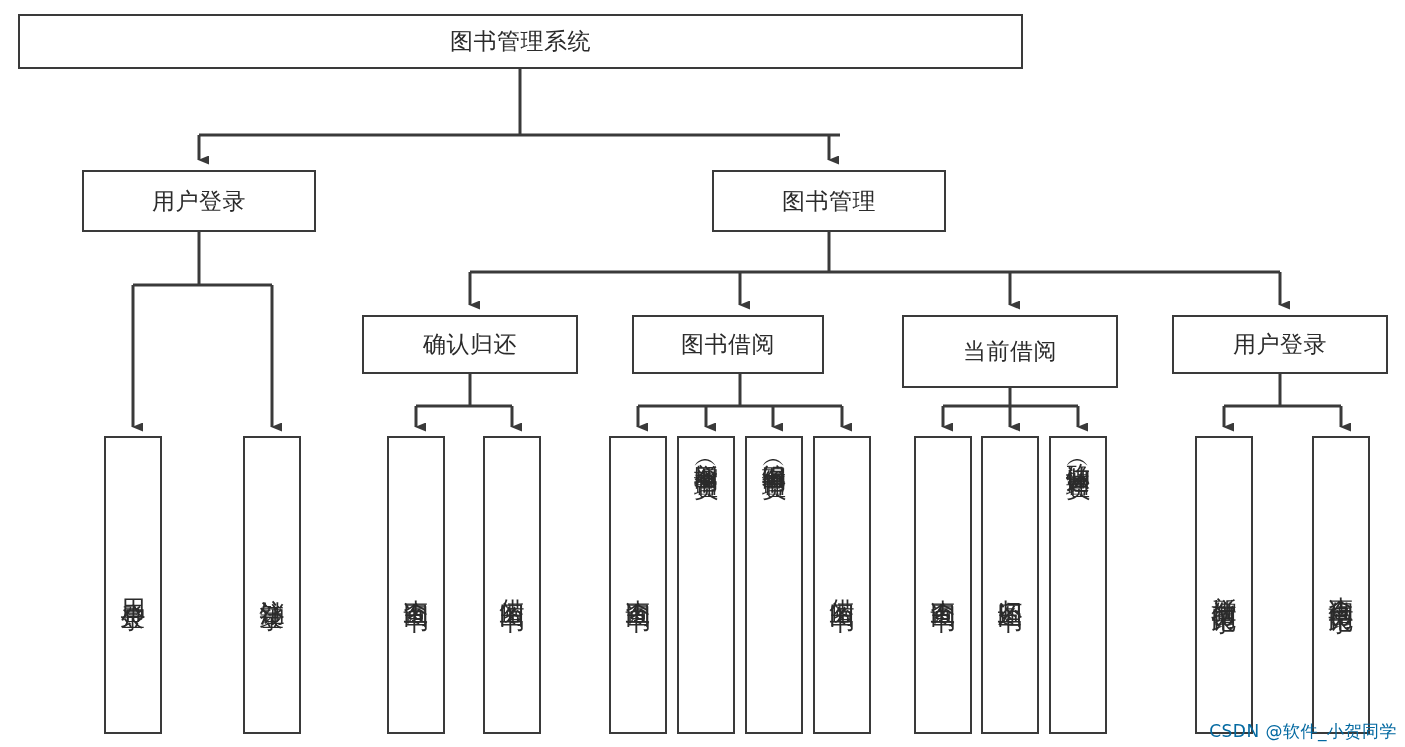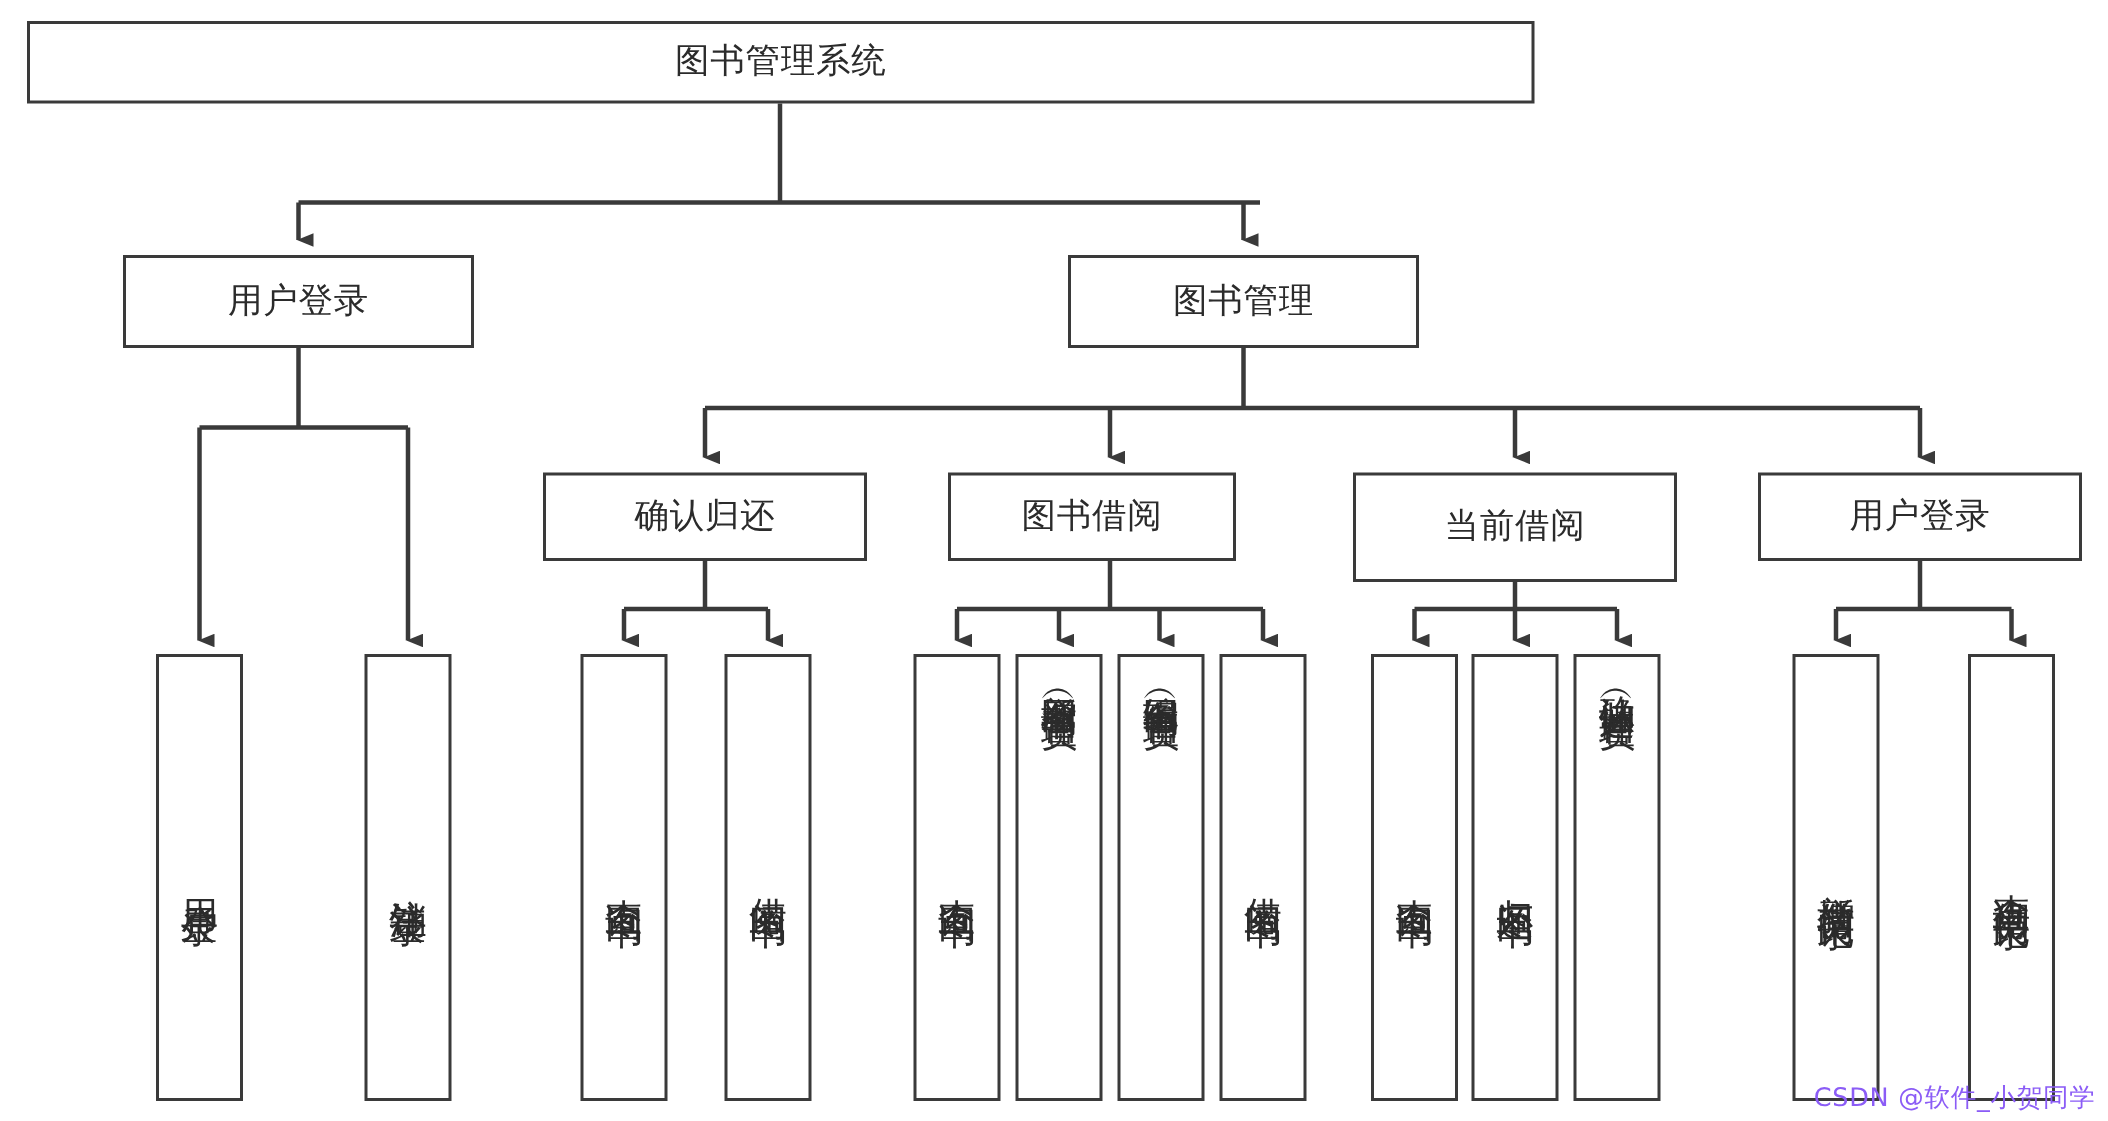--- a/index.html
+++ b/index.html
@@ -68,21 +68,21 @@
   }
   .node-v.centered {
     align-items: center;
     padding-top: 0;
   }
   #watermark {
     position: absolute;
     right: 8px;
     bottom: 4px;
     font-size: 17px;
-    color: #8b5cf6;
+    color: #0369a1;
     letter-spacing: 0.5px;
     white-space: nowrap;
     pointer-events: none;
     font-family: "DejaVu Sans", "Liberation Sans", sans-serif;
   }
 </style>
 </head>
 <body>
 
 <div id="diagram-root">

